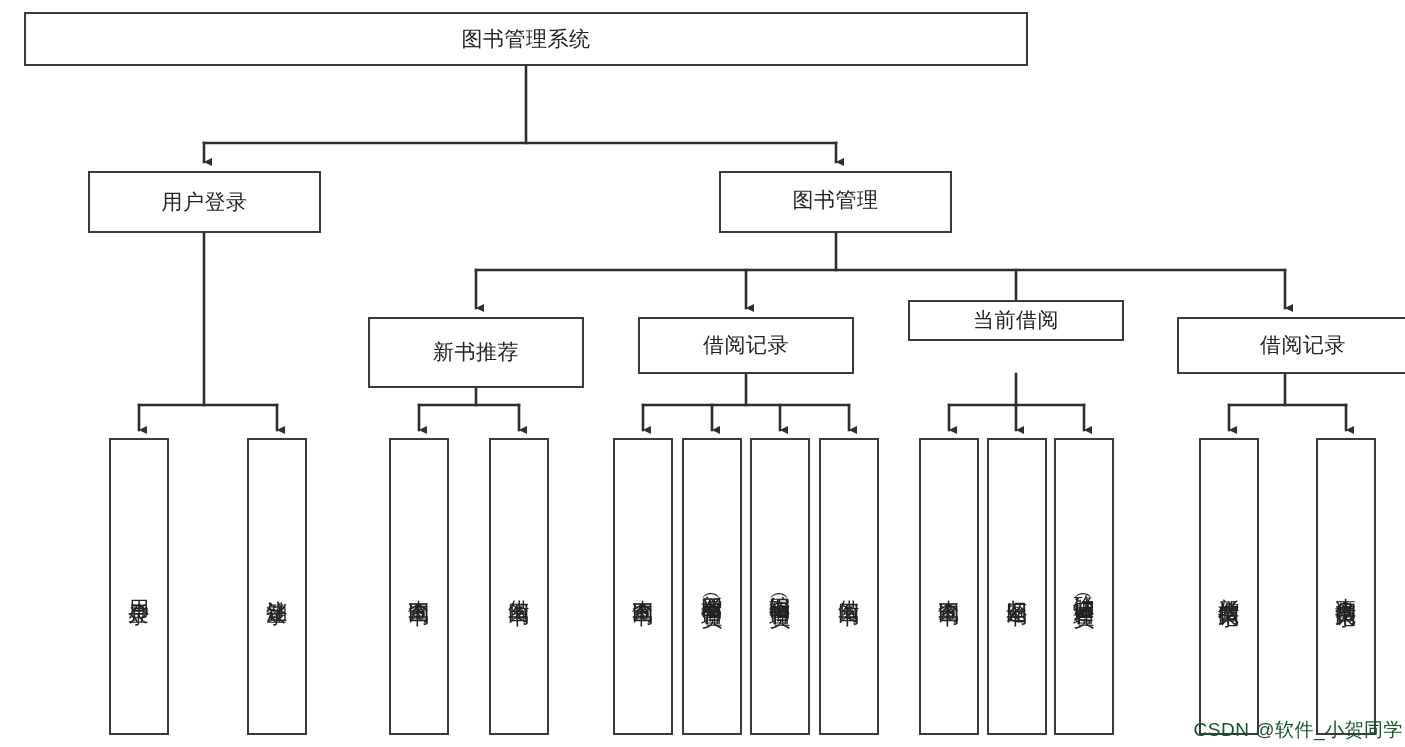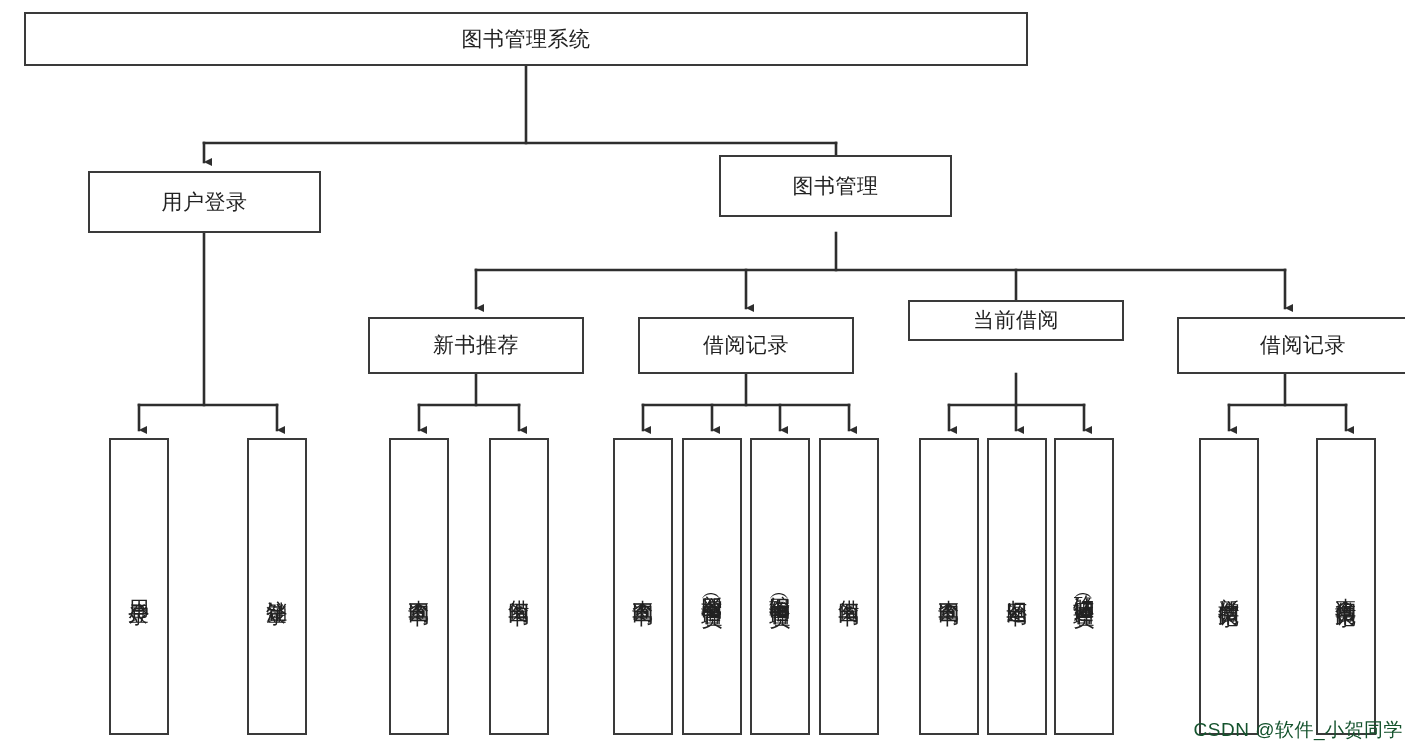--- a/index.html
+++ b/index.html
@@ -125,25 +125,25 @@
     </g>
   </svg>
 
   <div class="node h-node" style="left:18px; top:12px; width:1004px; height:54px;">
     <span class="node-label">图书管理系统</span>
   </div>
 
   <div class="node h-node" style="left:82px; top:171px; width:233px; height:62px;">
     <span class="node-label">用户登录</span>
   </div>
-  <div class="node h-node" style="left:713px; top:155px; width:233px; height:62px;">
+  <div class="node h-node" style="left:713px; top:171px; width:233px; height:62px;font-family:Liberation Mono, monospace;">
     <span class="node-label">图书管理</span>
   </div>
 
-  <div class="node h-node" style="left:362px; top:317px; width:216px; height:57px;">
+  <div class="node h-node" style="left:362px; top:317px; width:216px; height:71px;">
     <span class="node-label">新书推荐</span>
   </div>
   <div class="node h-node" style="left:632px; top:317px; width:216px; height:57px;">
     <span class="node-label">借阅记录</span>
   </div>
   <div class="node h-node" style="left:902px; top:300px; width:216px; height:41px;">
     <span class="node-label">当前借阅</span>
   </div>
   <div class="node h-node" style="left:1171px; top:317px; width:252px; height:57px;">
     <span class="node-label">借阅记录</span>

